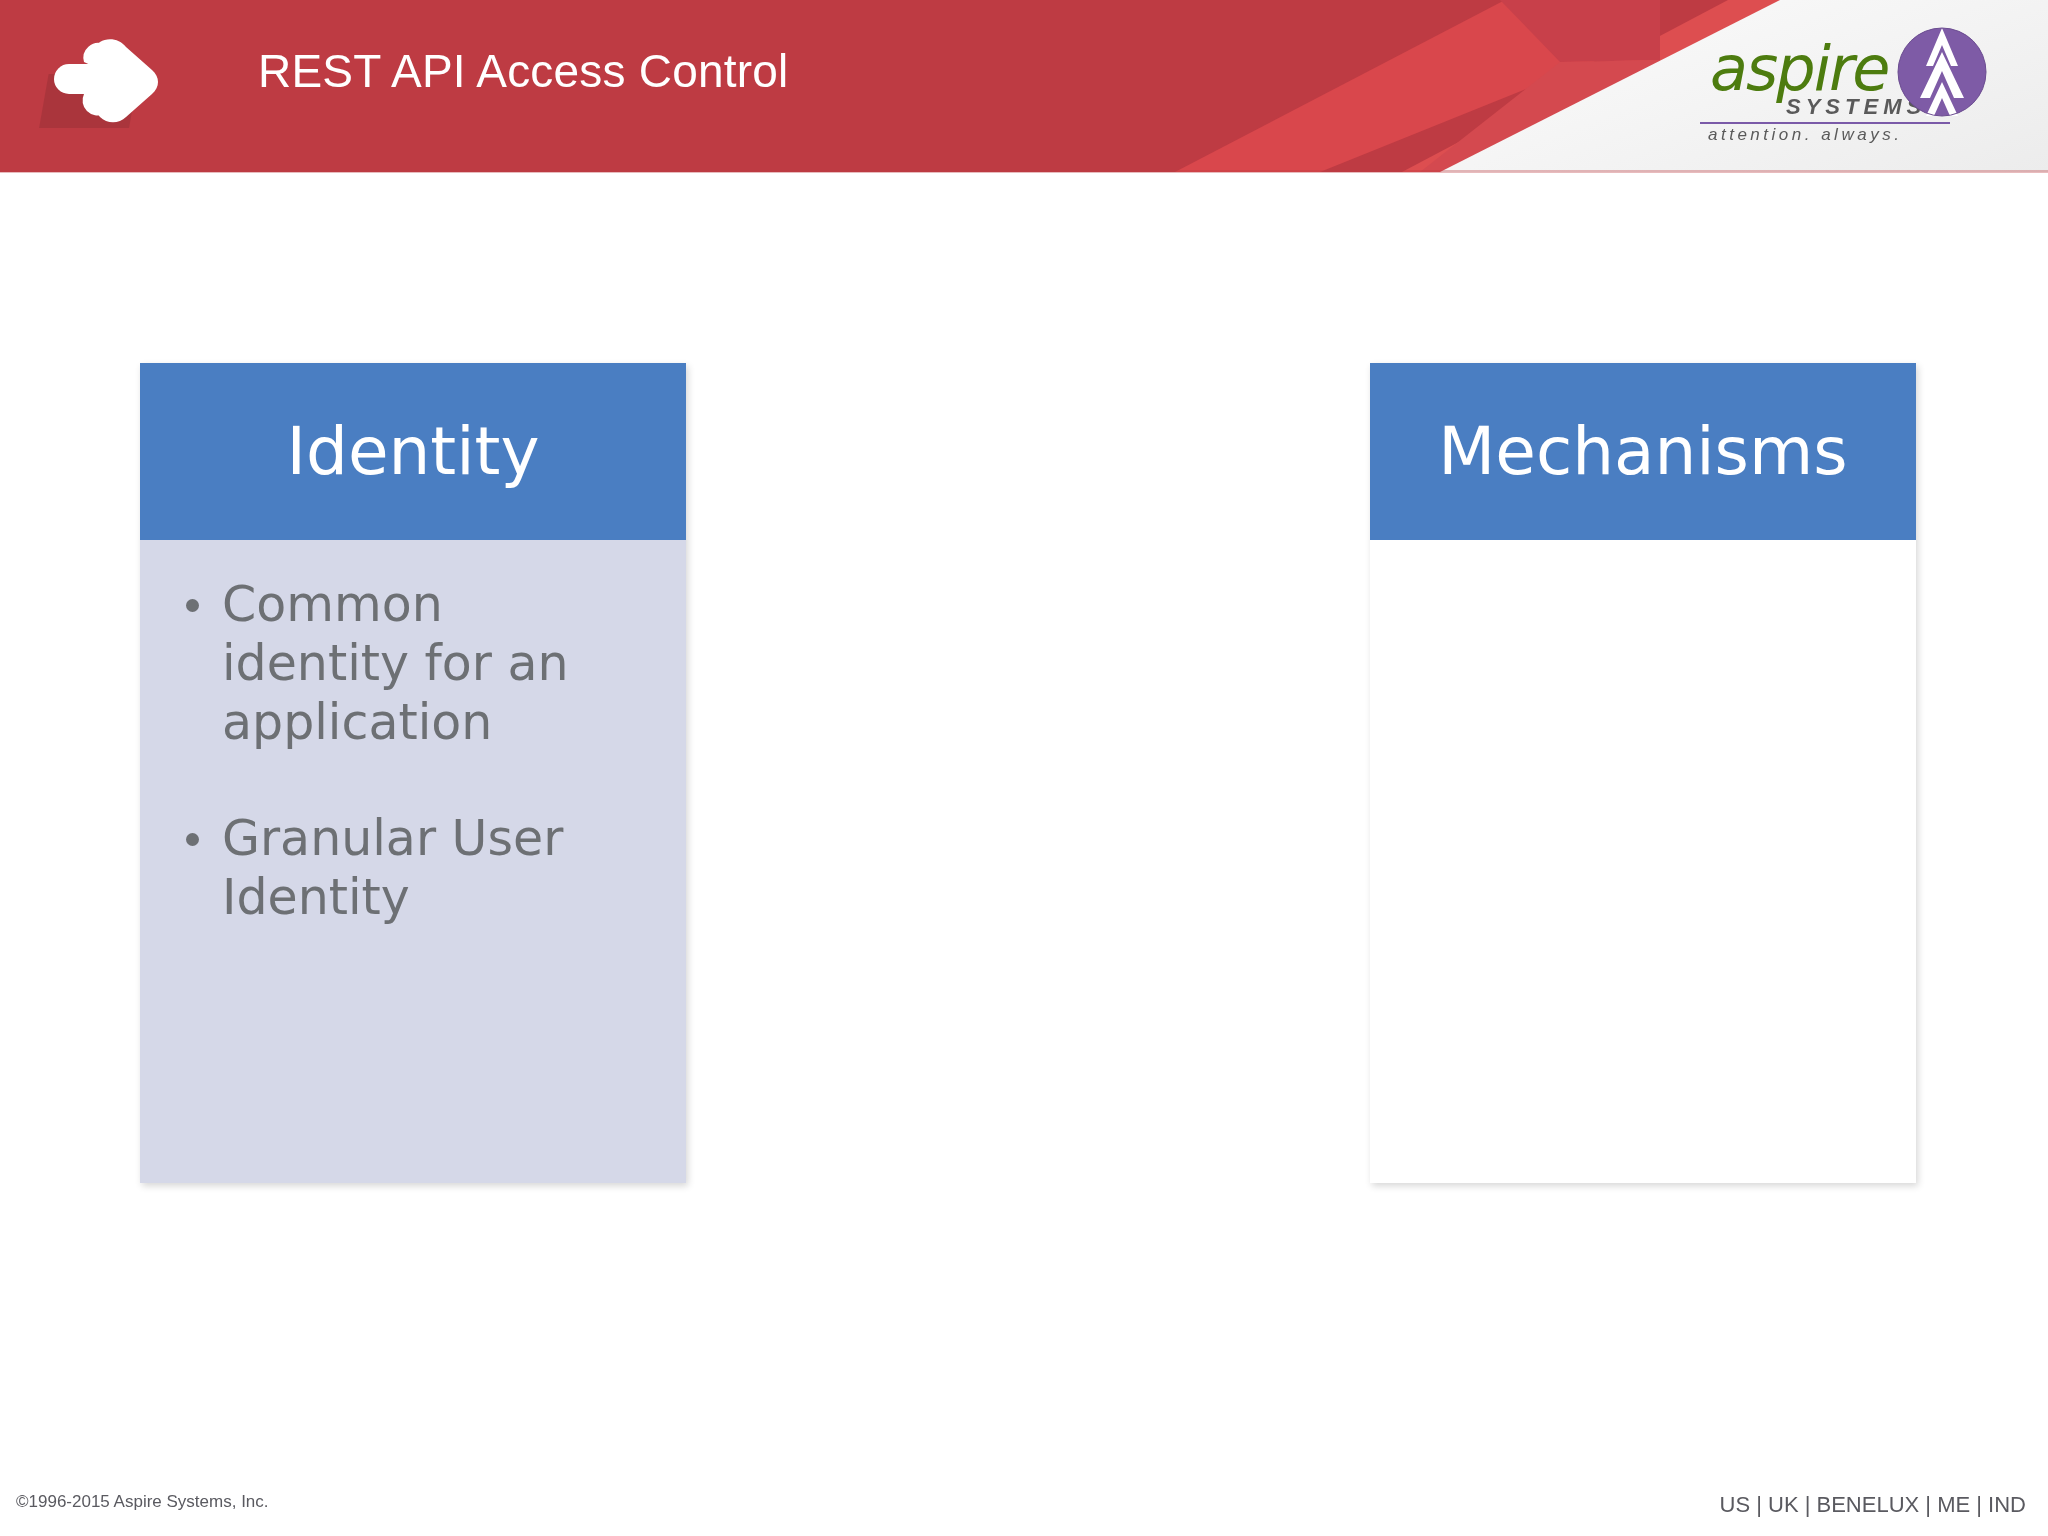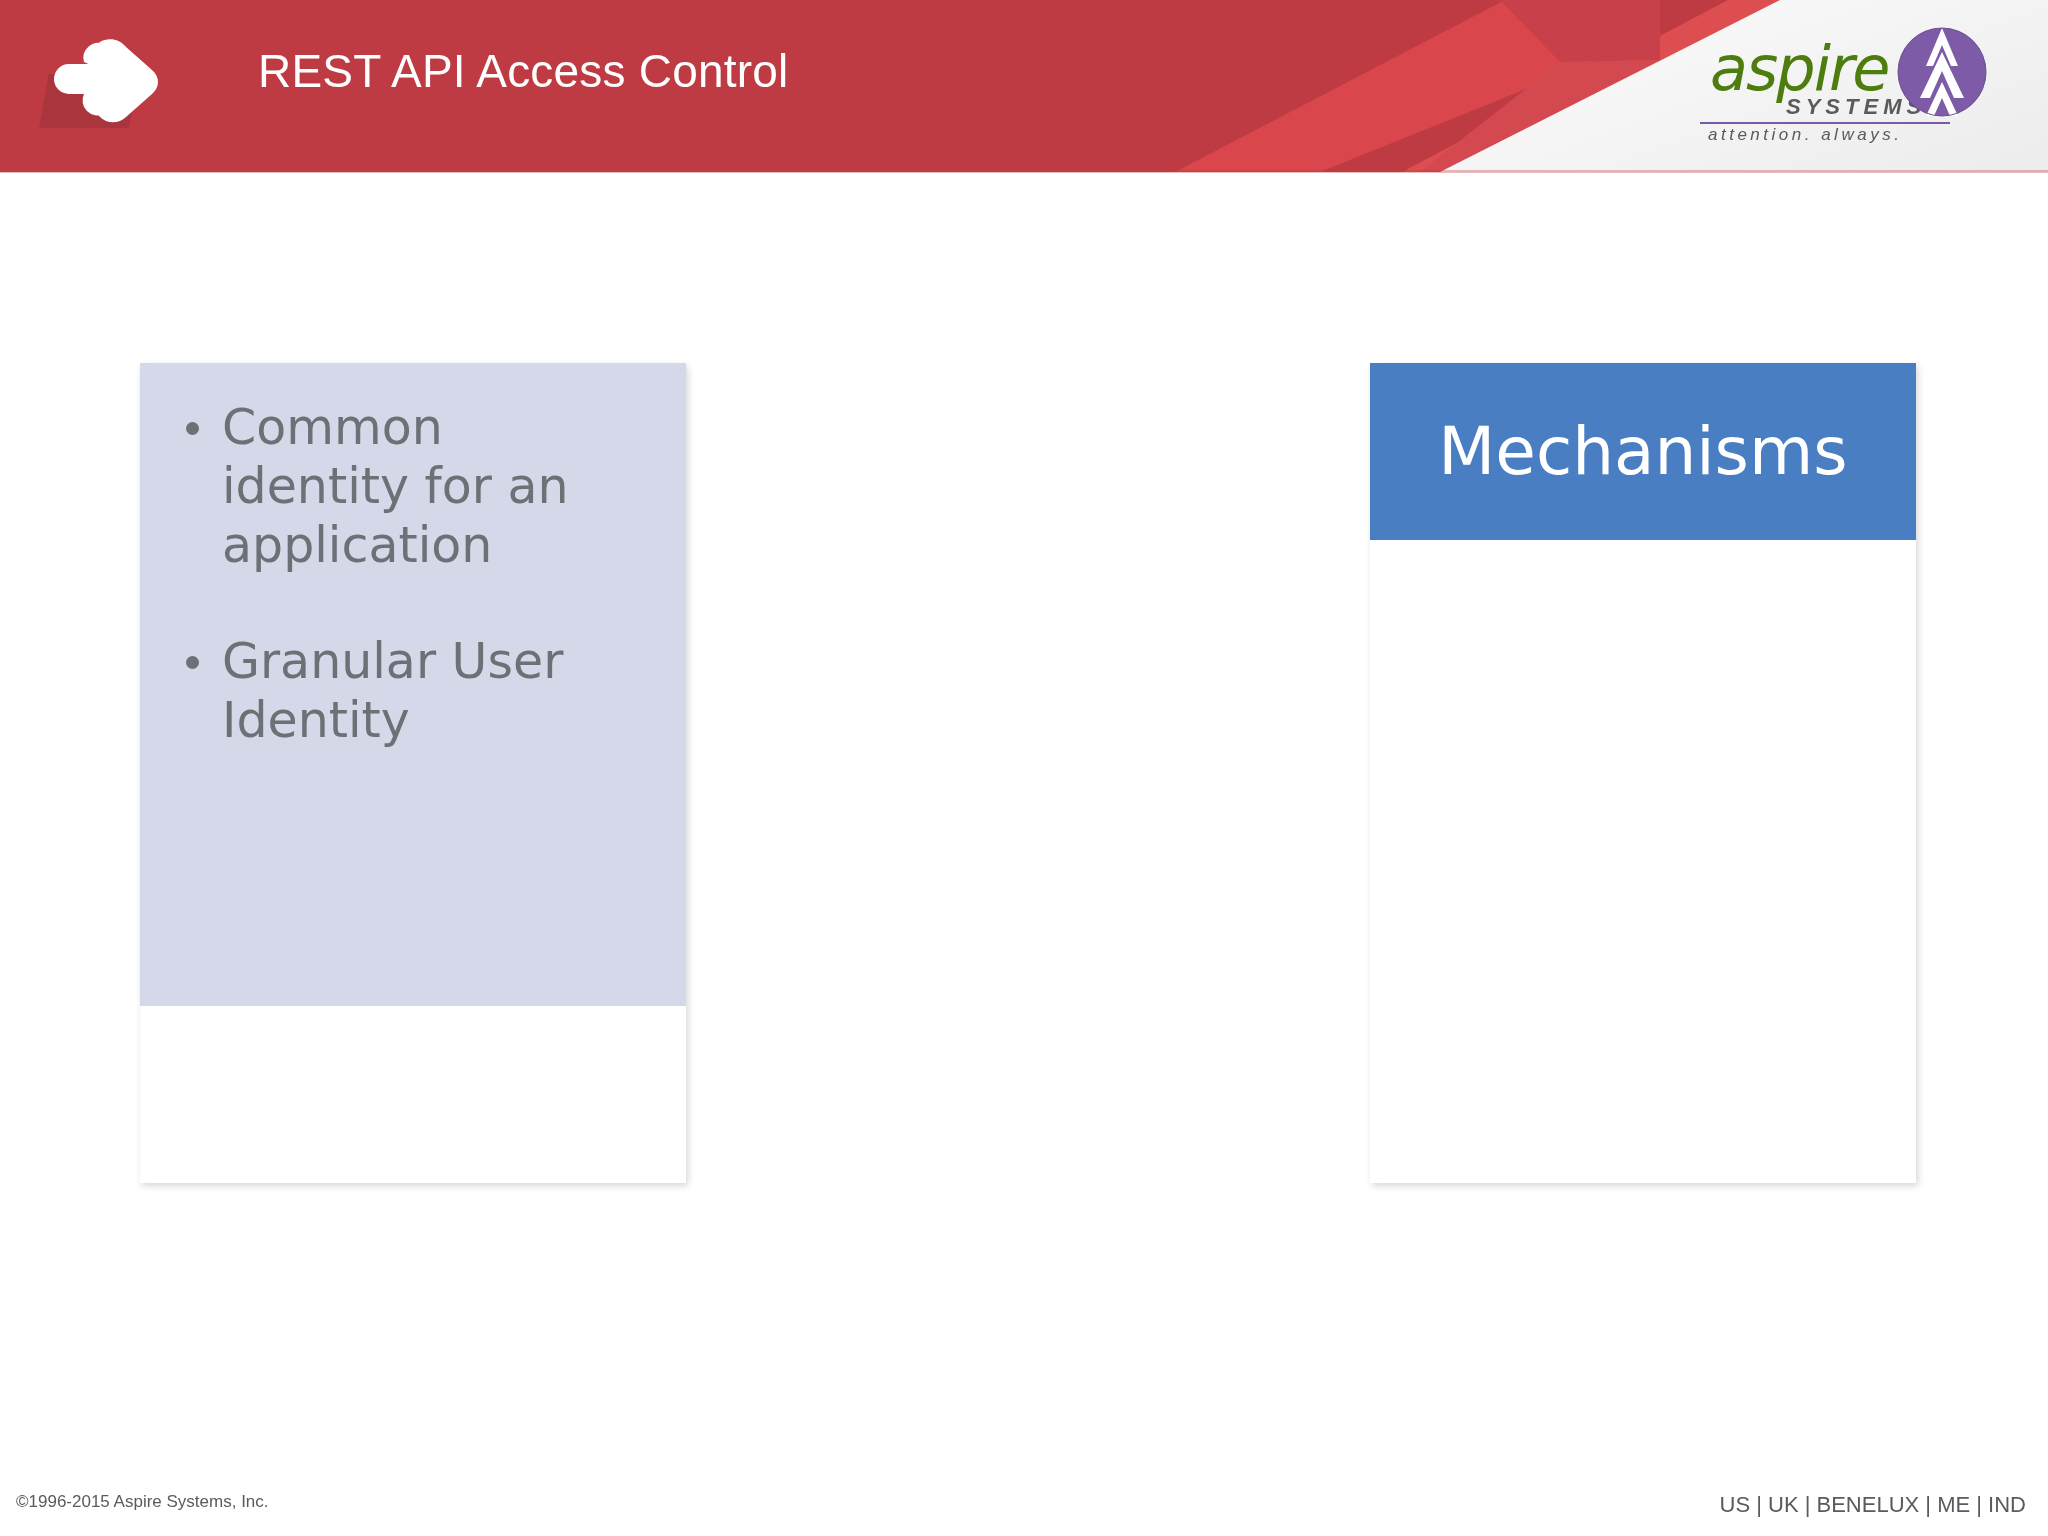--- a/index.html
+++ b/index.html
@@ -293,20 +293,23 @@
           <path d="M46 56 L62 90 L54 90 L46 72 L38 90 L30 90 Z"></path>
         </g>
         <circle cx="46" cy="46" r="44" fill="none" stroke="#6B4C90" stroke-width="1"></circle>
       </svg>
     </div>
   </div>
 
   <div class="cards">
 
     <div class="card card-0">
+      <div class="card-header">
+        <span class="card-header-text">Identity</span>
+      </div>
       <div class="card-body">
         <ul class="bullet-list">
           <li class="bullet-item">
             <span class="bullet-dot"></span>
             <span>Common identity for an application</span>
           </li>
           <li class="bullet-item">
             <span class="bullet-dot"></span>
             <span>Granular User Identity</span>
           </li>

